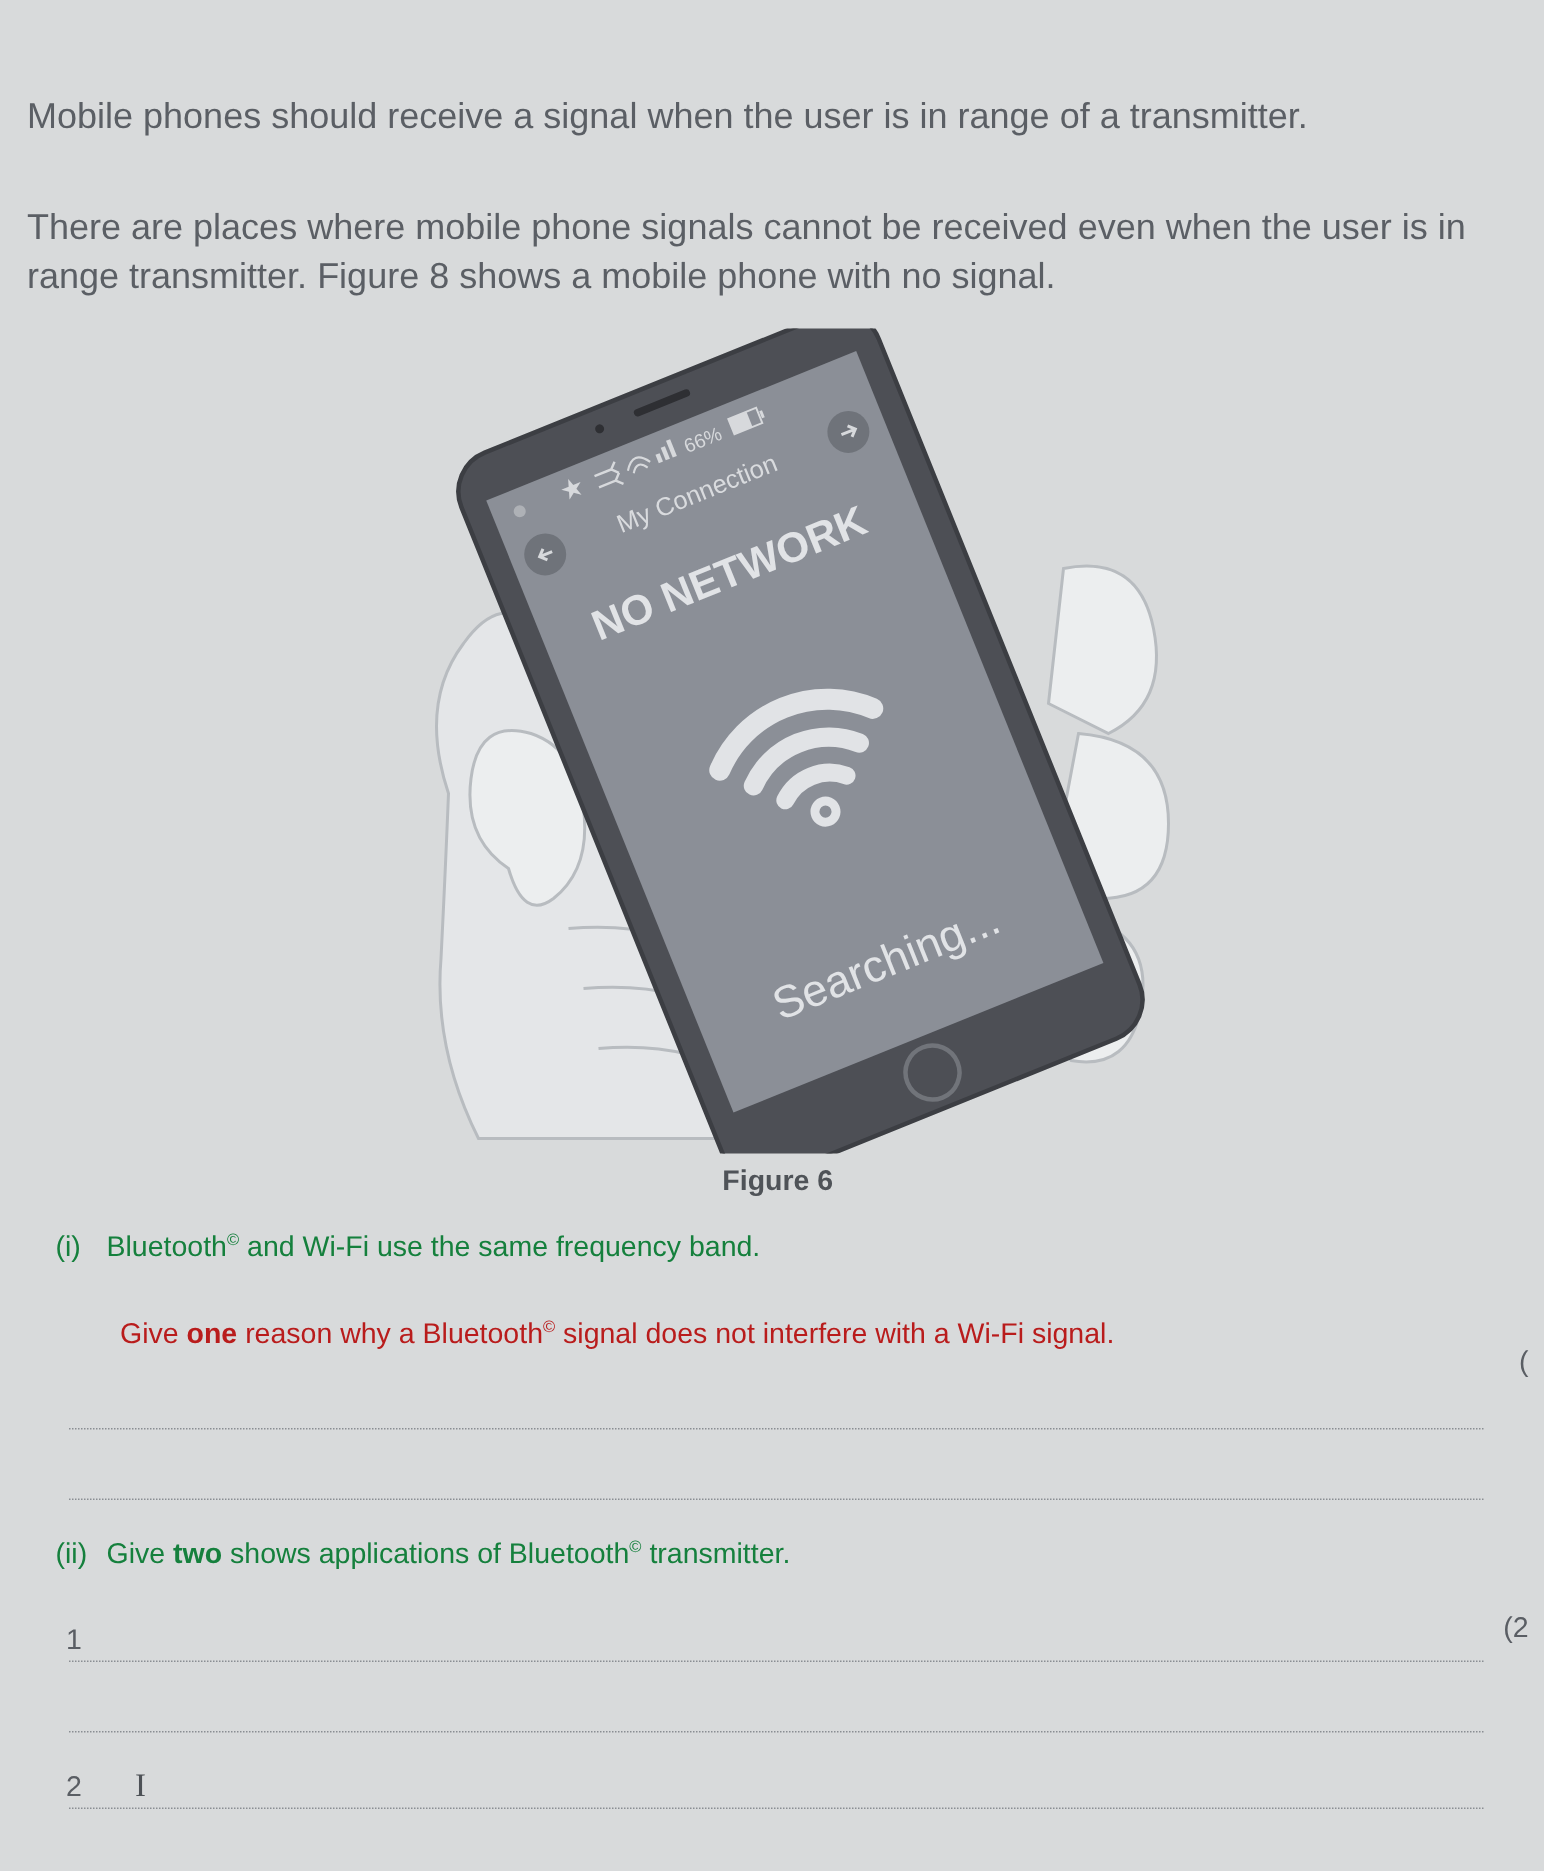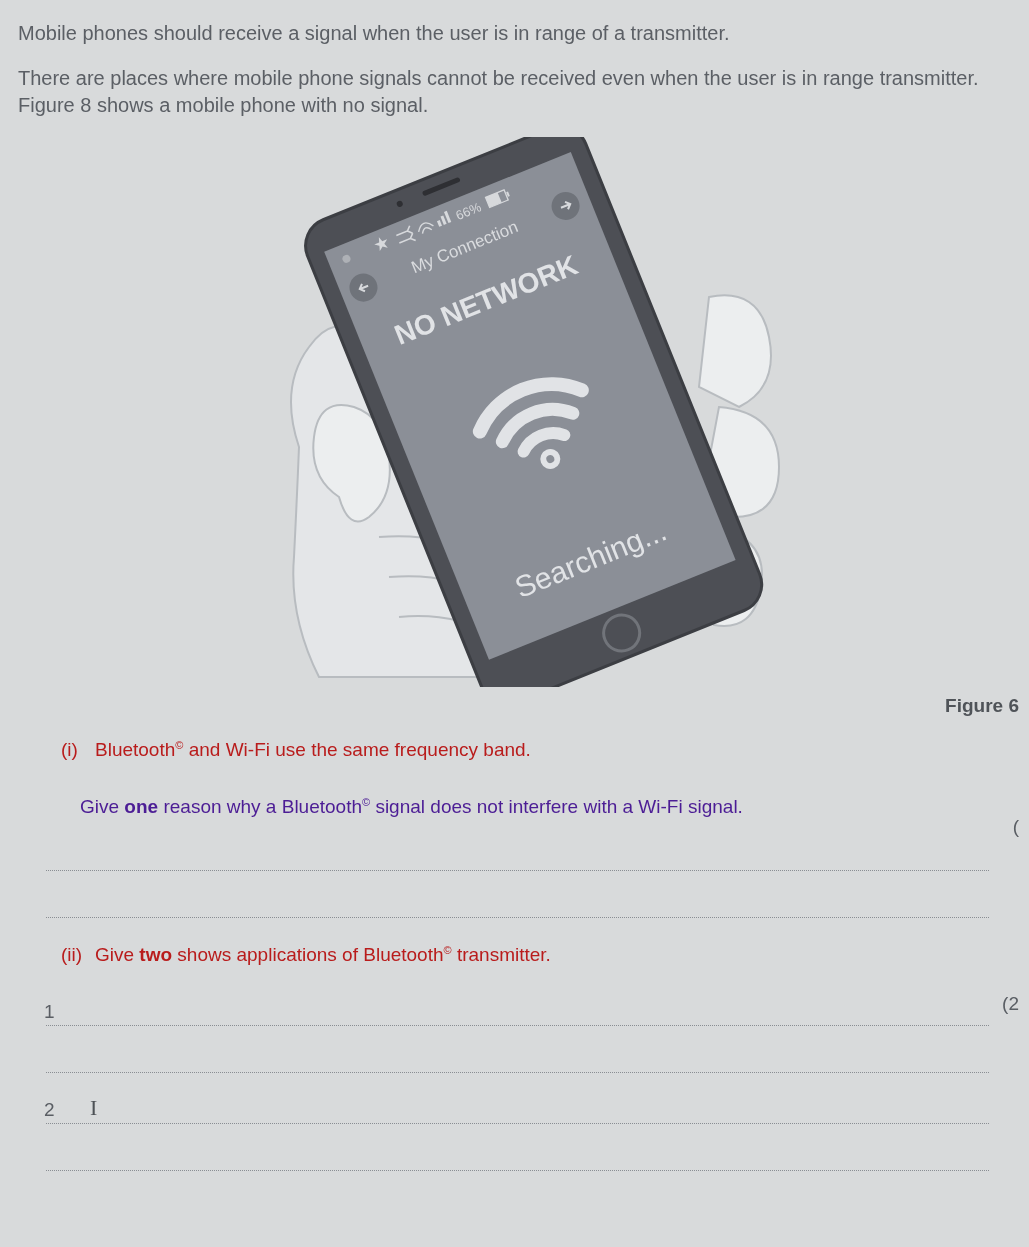--- a/index.html
+++ b/index.html
@@ -8,60 +8,61 @@
     background: #d8dadb;
     font-family: Arial, Helvetica, sans-serif;
     color: #5a5e64;
     width: 1029px;
     height: 1247px;
     box-sizing: border-box;
     position: relative;
     overflow: hidden;
   }
   .para {
-    font-size: 20px;
+    font-size: 24px;
     line-height: 1.35;
     margin-bottom: 18px;
     color: #5b5f65;
+    margin-top: 42px;
   }
   .figure-wrap {
     width: 100%;
     display: flex;
     justify-content: center;
     margin-top: 10px;
     margin-bottom: 8px;
   }
   .figure {
     width: 560px;
     height: 550px;
     position: relative;
   }
   .figure svg { position:absolute; top:0; left:0; }
   .caption {
-    text-align: right;
+    text-align: center;
     font-weight: bold;
     font-size: 19px;
     color: #4f5358;
     margin-bottom: 18px;
   }
   .question {
     font-size: 19px;
-    color: #b91c1c;
-    margin-left: 43px;
+    color: #15803d;
+    margin-left: 19px;
     margin-bottom: 6px;
     line-height: 1.55;
   }
   .question .num {
     display:inline-block;
     width: 34px;
   }
   .indent2 {
     margin-left: 62px;
     font-size: 19px;
-    color: #4c1d95;
+    color: #b91c1c;
     line-height: 1.55;
     margin-bottom: 18px;
     margin-top: 28px;
   }
   .bold { font-weight: bold; }
   sup { font-size: 11px; vertical-align: super; }
   .answer-line {
     border-bottom: 1px dotted #8a8e93;
     height: 30px;
     margin-left: 28px;

